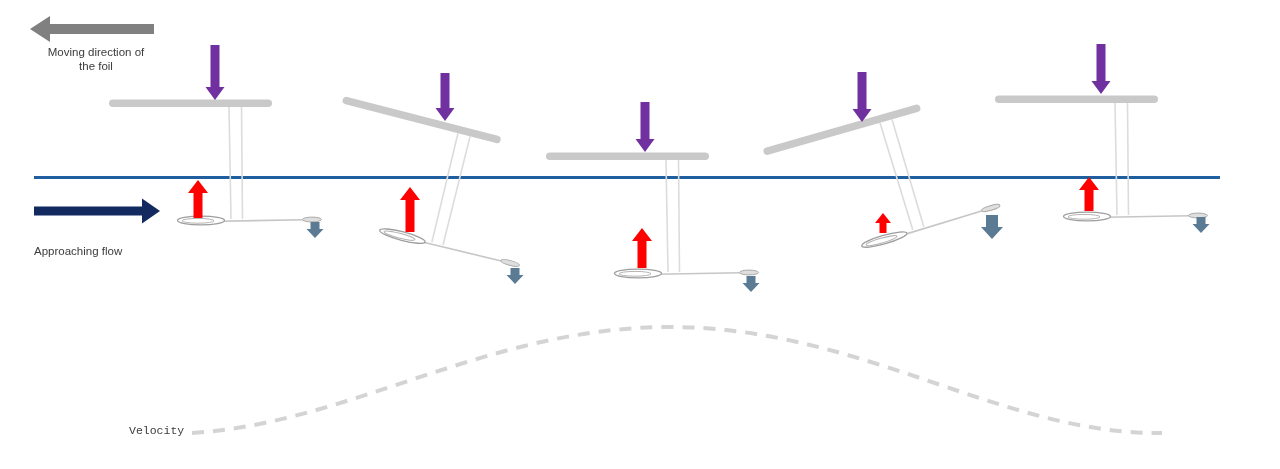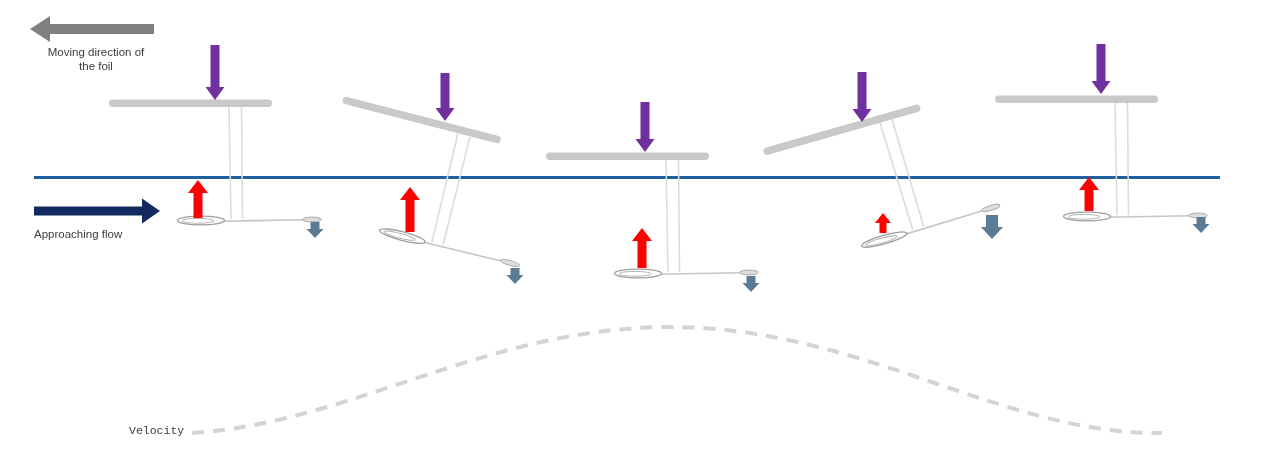--- a/index.html
+++ b/index.html
@@ -13,21 +13,21 @@
   }
   #scene{position:absolute;left:0;top:0;}
   .label{
     position:absolute;
     color:#3c3c3c;
     font-size:11.5px;
     line-height:14px;
     white-space:nowrap;
   }
   #lbl-moving{left:24px;top:45px;width:120px;text-align:center;white-space:normal;}
-  #lbl-flow{left:22px;top:227px;}
+  #lbl-flow{left:22px;top:244px;}
   #lbl-velocity{left:117px;top:424px;font-family:Liberation Mono, monospace;}
 
   
   .board{fill:#c9c9c9;}
   .mast{stroke:#dcdcdc;stroke-width:1.6;fill:none;}
   .fuselage{stroke:#c6c6c6;stroke-width:1.6;fill:none;}
   .wing-outer{fill:#ffffff;stroke:#9e9e9e;stroke-width:1.3;}
   .wing-inner{fill:none;stroke:#b5b5b5;stroke-width:1;}
   .stab{fill:#dedede;stroke:#ababab;stroke-width:1;}
   .weight-arrow{fill:#7030a0;}

